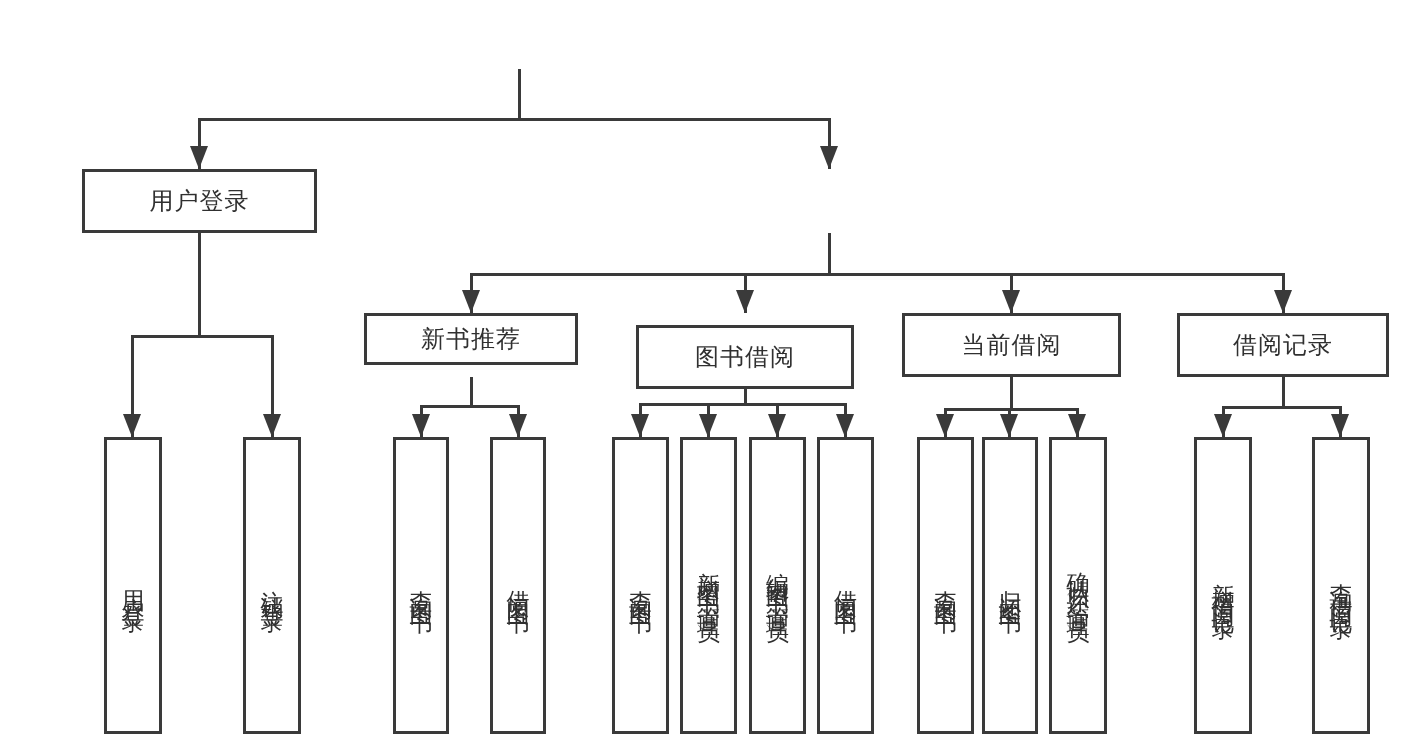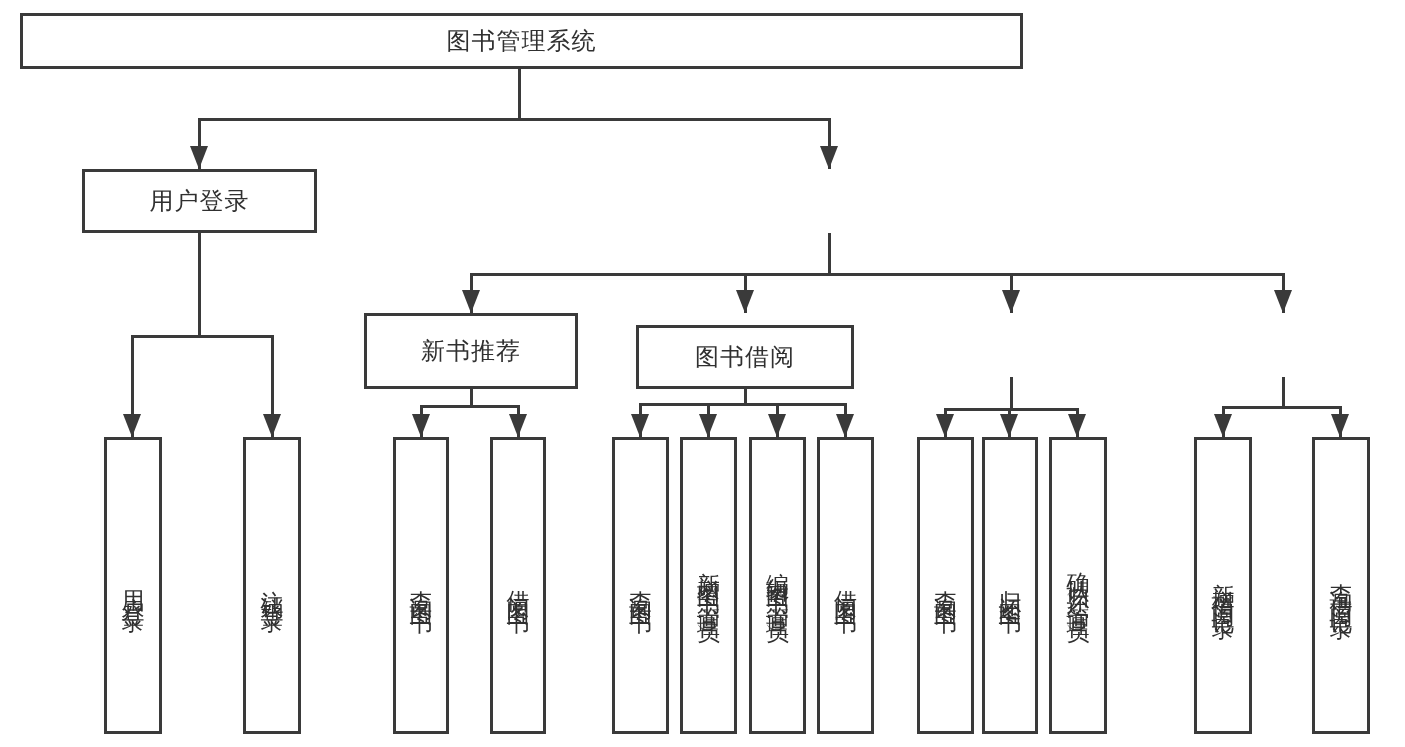--- a/index.html
+++ b/index.html
@@ -112,38 +112,41 @@
   <div class="line" style="left:1076px;top:408px;width:3px;height:29px;"></div>
   <div class="arrow" style="left:1068px;top:414px;"></div>
 
   <div class="line" style="left:1282px;top:377px;width:3px;height:31px;"></div>
   <div class="line" style="left:1222px;top:406px;width:120px;height:3px;"></div>
   <div class="line" style="left:1222px;top:406px;width:3px;height:31px;"></div>
   <div class="arrow" style="left:1214px;top:414px;"></div>
   <div class="line" style="left:1339px;top:406px;width:3px;height:31px;"></div>
   <div class="arrow" style="left:1331px;top:414px;"></div>
 
-  <div class="box hbox" style="left:20px;top:13px;width:1003px;height:56px;">
-    <span>图书管理系统</span>
-  </div>
 
   <div class="box hbox" style="left:82px;top:169px;width:235px;height:64px;">
     <span>用户登录</span>
   </div>
 
 
-  <div class="box hbox" style="left:364px;top:313px;width:214px;height:76px;">
+  <div class="box hbox" style="left:364px;top:313px;width:214px;height:52px;">
     <span>新书推荐</span>
   </div>
 
   <div class="box hbox" style="left:636px;top:325px;width:218px;height:64px;">
     <span>图书借阅</span>
   </div>
 
+  <div class="box hbox" style="left:902px;top:313px;width:219px;height:64px;">
+    <span>当前借阅</span>
+  </div>
 
+  <div class="box hbox" style="left:1177px;top:313px;width:212px;height:64px;">
+    <span>借阅记录</span>
+  </div>
 
   <div class="box vbox" style="left:104px;top:437px;width:58px;height:297px;">
     <span>用户登录</span>
   </div>
   <div class="box vbox" style="left:243px;top:437px;width:58px;height:297px;">
     <span>注销登录</span>
   </div>
 
   <div class="box vbox" style="left:393px;top:437px;width:56px;height:297px;">
     <span>查询图书</span>

